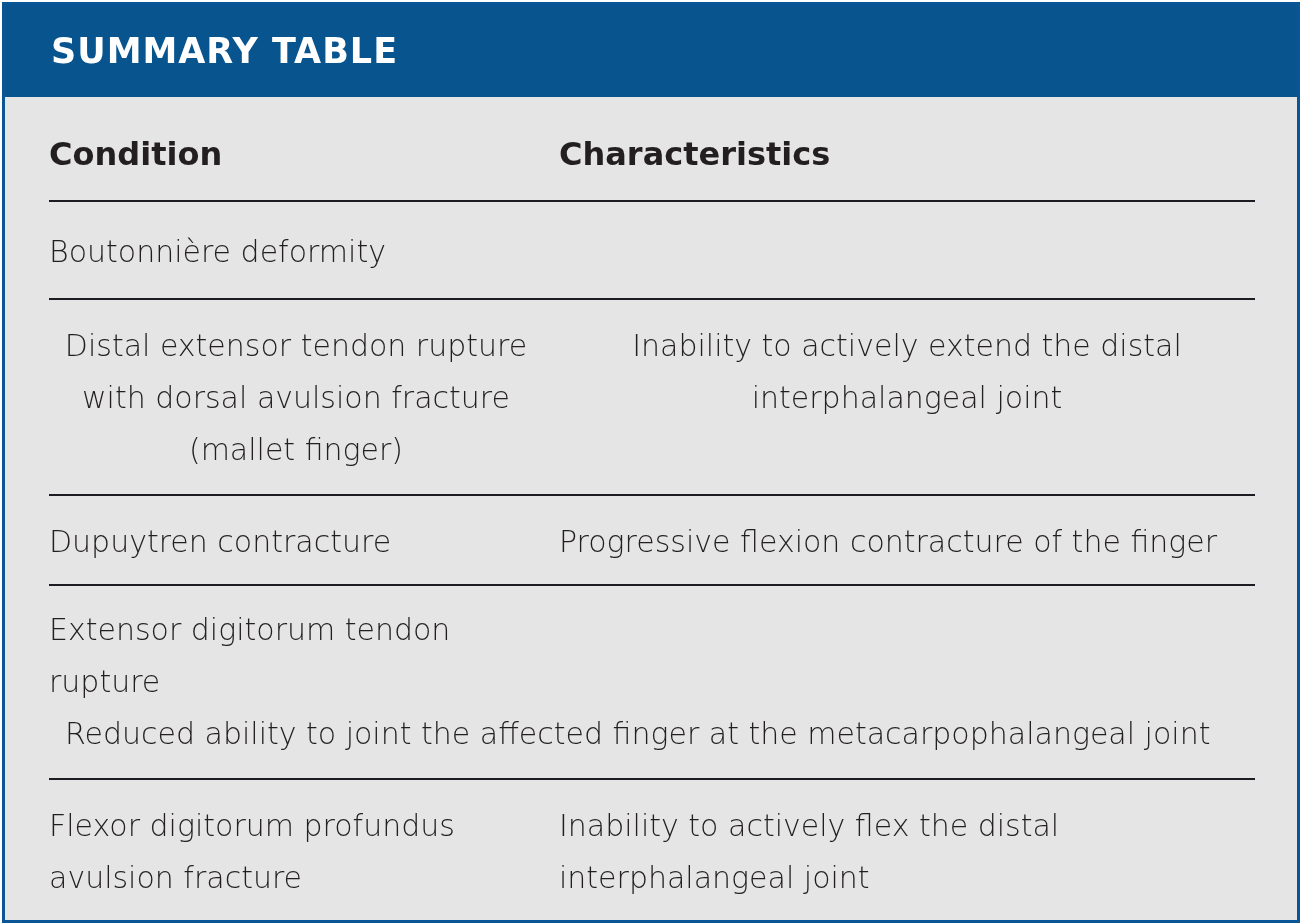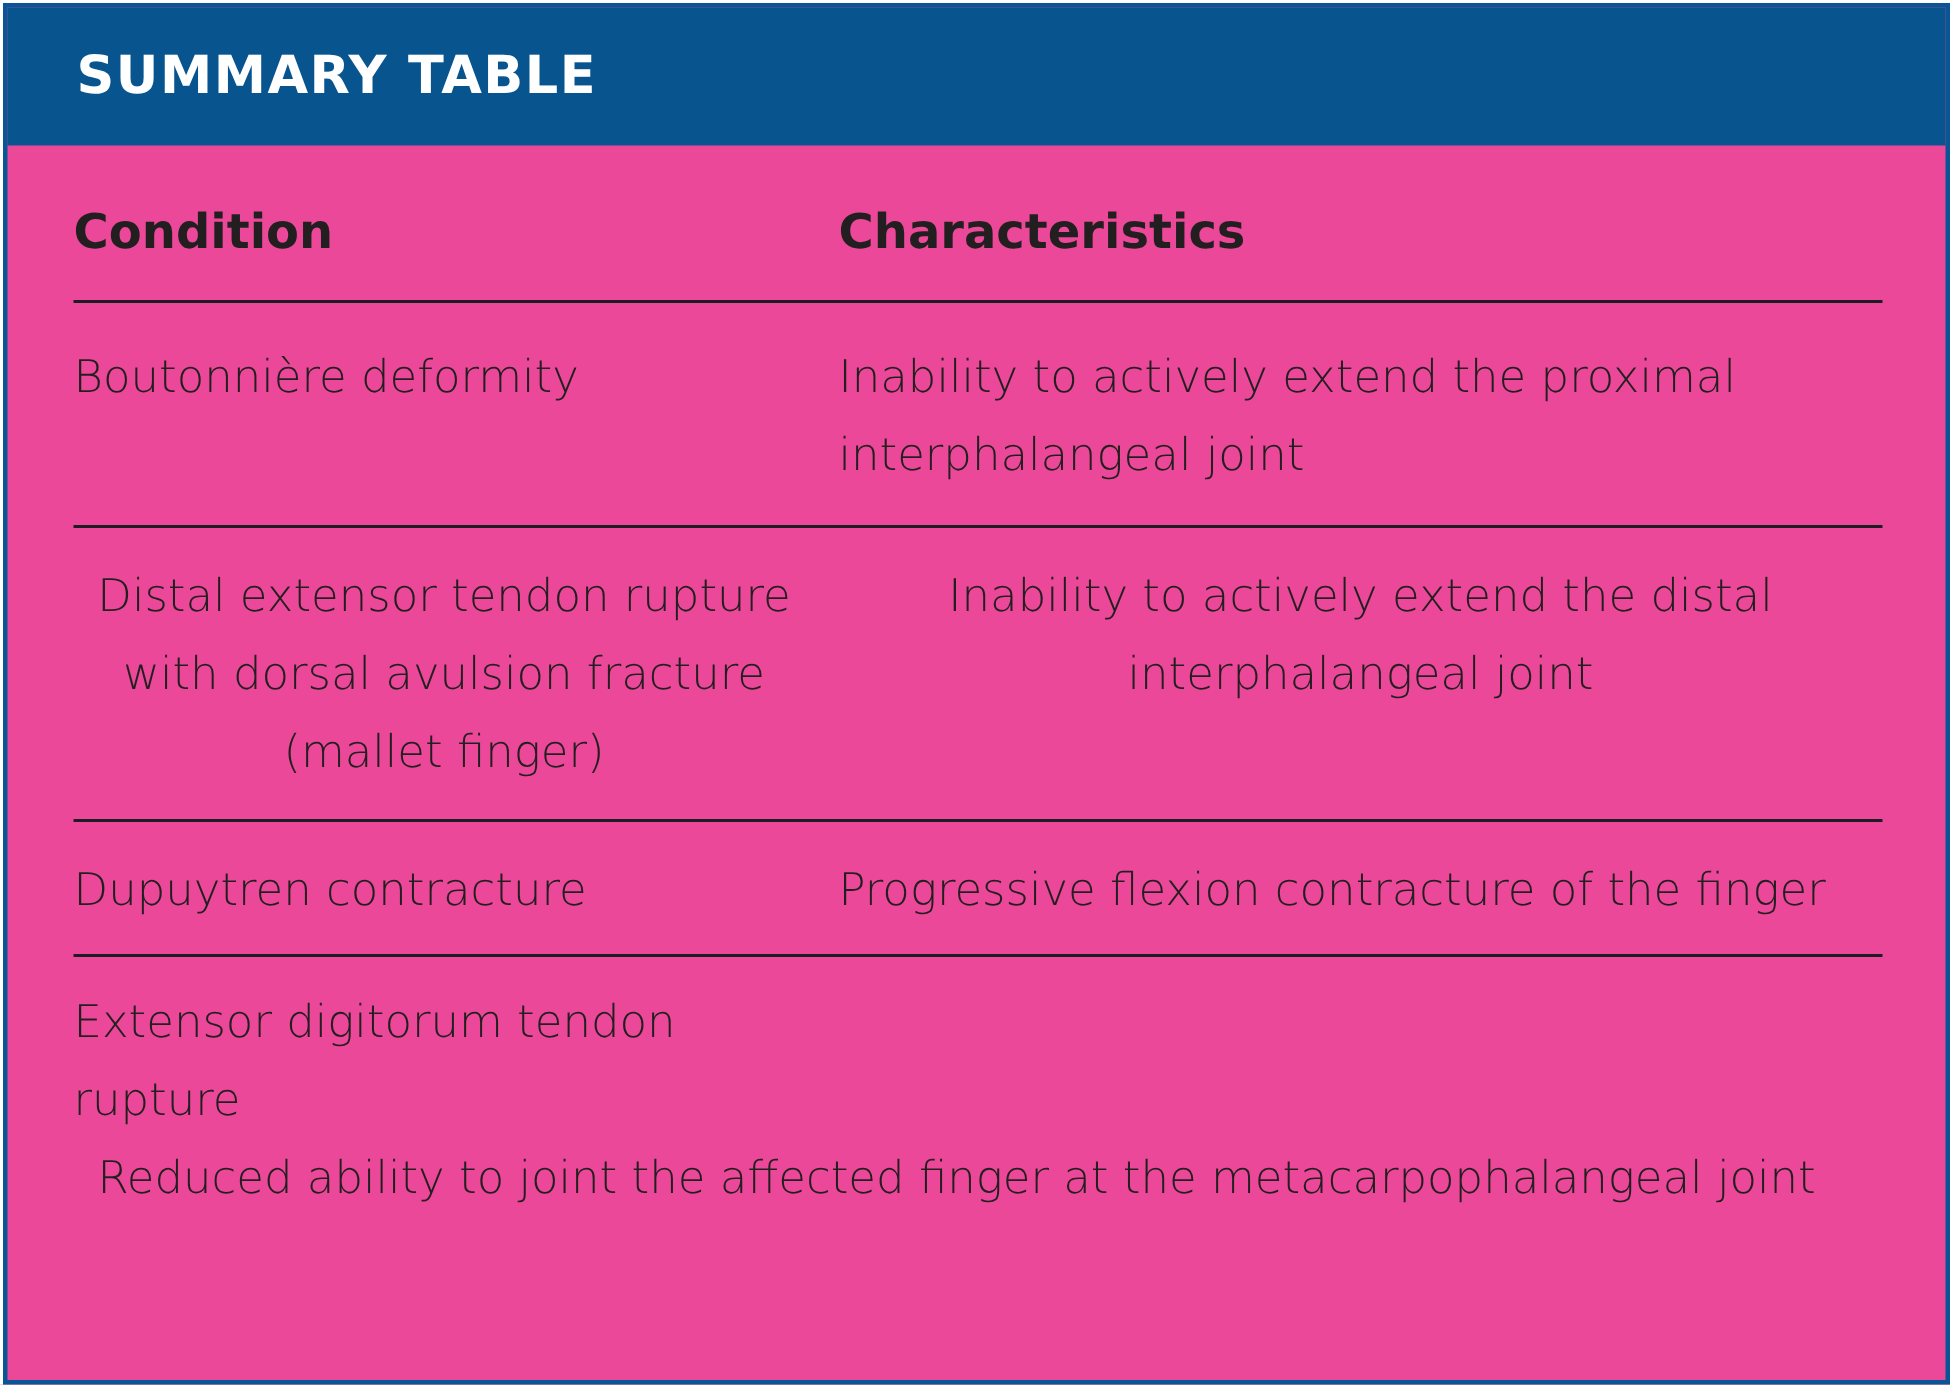--- a/index.html
+++ b/index.html
@@ -1,21 +1,21 @@
 <!DOCTYPE html>
 <html><head>
 <meta charset="utf-8">
 <style>
   html, body { margin: 0; padding: 0; background: #ffffff; }
   body { width: 1300px; height: 923px; overflow: hidden; }
   .box {
     position: absolute; left: 2px; top: 2px;
     width: 1292px; height: 915px;
     border: 3px solid #0a5596;
-    background: #ec4899;
+    background: #e5e5e5;
   }
   .header {
     height: 92px; background: #07548f;
     display: flex; align-items: center;
     padding-left: 46px;
   }
   .header h1 {
     margin: 0; color: #ffffff;
     font-family: "DejaVu Sans", sans-serif;
     font-weight: bold; font-size: 35px; letter-spacing: 1px;
@@ -44,28 +44,31 @@
   <div class="header">
     <h1>SUMMARY TABLE</h1>
   </div>
   <div class="table">
     <div class="row head">
       <div class="cell c1">Condition</div>
       <div class="cell c2">Characteristics</div>
     </div>
     <div class="row r1">
       <div class="cell c1">Boutonnière deformity</div>
-      <div class="cell c2">Inability to actively extend the proximal interphalangeal joint</div>
     </div>
     <div class="row r2">
       <div class="cell c1">Distal extensor tendon rupture with dorsal avulsion fracture (mallet finger)</div>
       <div class="cell c2">Inability to actively extend the distal interphalangeal joint</div>
     </div>
     <div class="row r3">
       <div class="cell c1">Dupuytren contracture</div>
       <div class="cell c2">Progressive flexion contracture of the finger</div>
     </div>
     <div class="row r4">
       <div class="cell c1">Extensor digitorum tendon rupture</div>
       <div class="cell c2">Reduced ability to joint the affected finger at the metacarpophalangeal joint</div>
     </div>
+    <div class="row r5">
+      <div class="cell c1">Flexor digitorum profundus avulsion fracture</div>
+      <div class="cell c2">Inability to actively flex the distal interphalangeal joint</div>
+    </div>
   </div>
 </div>
 
 </body></html>

